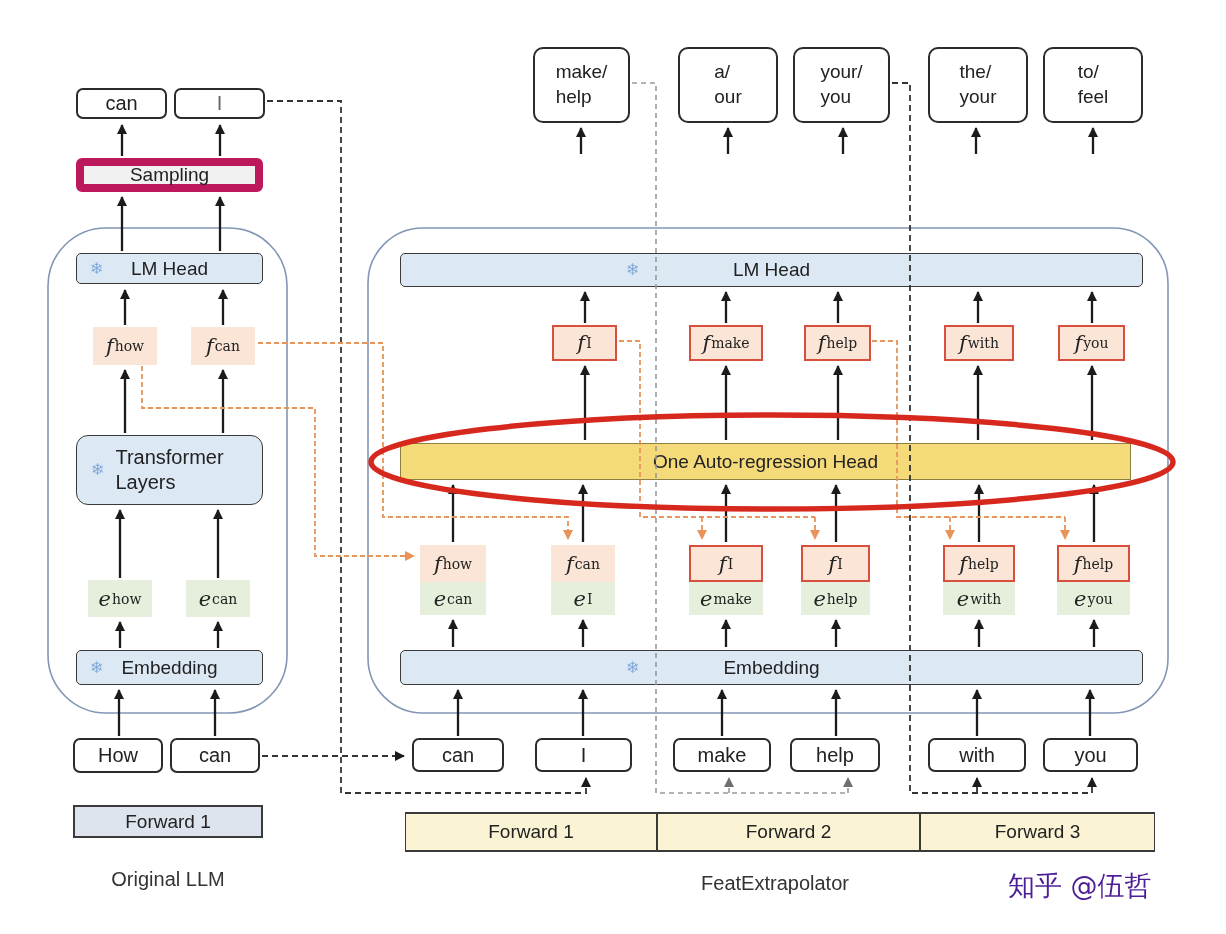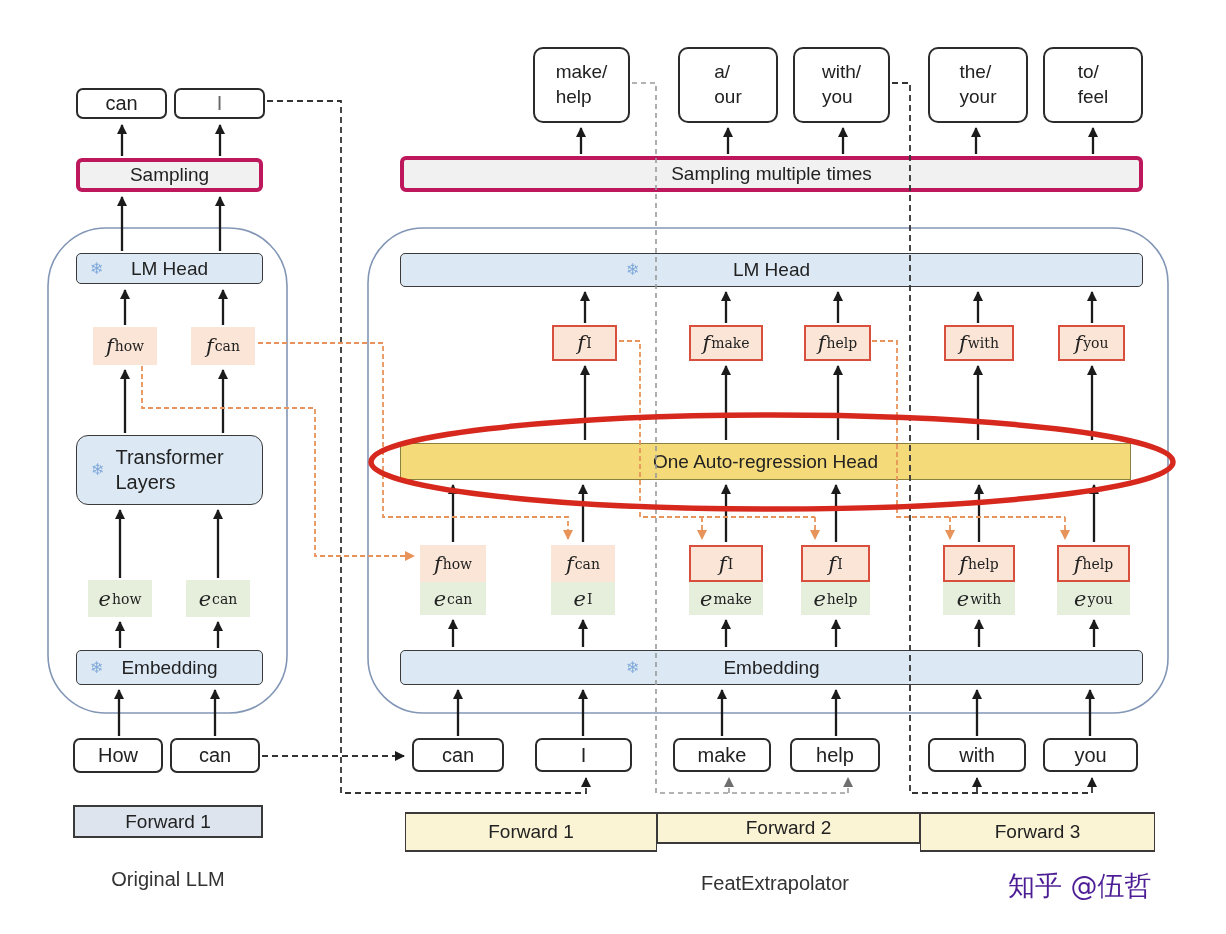--- a/index.html
+++ b/index.html
@@ -4,21 +4,21 @@
 <style>
   html,body{margin:0;padding:0;background:#fff;}
   #canvas{position:relative;width:1226px;height:934px;background:#fff;overflow:hidden;
           font-family:"Liberation Sans",sans-serif;color:#222;}
   .box{position:absolute;box-sizing:border-box;display:flex;align-items:center;justify-content:center;
        font-size:20px;color:#222;}
   .tok{background:#fff;border:2px solid #2b2b2b;border-radius:7px;}
   .tok2{background:#fff;border:2px solid #2b2b2b;border-radius:10px;white-space:pre-line;
         font-size:19px;line-height:1.3;}
   .bluebar{background:#dce9f5;border:1.6px solid #3a3a3a;border-radius:5px;}
-  .graybar{background:#f1f1f1;border:4px solid #be185d;border-radius:6px;}
+  .graybar{background:#f1f1f1;border:8px solid #be185d;border-radius:6px;}
   .yellowbar{background:#f5da7a;border:1.6px solid #8a8040;font-size:19px;}
   .fbox{background:#fbe5d6;}
   .fbox.red{border:2px solid #d94f3d;}
   .ebox{background:#e5efdc;}
   .mb{font-family:"DejaVu Serif",serif;font-style:italic;font-size:21px;}
   .ms{font-family:"DejaVu Serif",serif;font-style:normal;font-size:14px;margin-left:1px;}
   .ml{white-space:pre-line;line-height:1.25;}
   .fwd{font-size:19px;}
   .fwdL{background:#dde4ee;border:2px solid #3a3a3a;}
   .fwdR{background:#faf3d4;border-top:2px solid #3a3a3a;border-bottom:2px solid #3a3a3a;
@@ -84,28 +84,27 @@
   <div class="box tok" style="left:170px;top:738px;width:90px;height:35px;">can</div>
 
   <div class="box fwd fwdL" style="left:73px;top:805px;width:190px;height:33px;">Forward 1</div>
 
   <div class="cap" style="left:73px;top:868px;width:190px;">Original LLM</div>
 
   <div class="box tok2" style="left:533px;top:47px;width:97px;height:76px;">make/
 help</div>
   <div class="box tok2" style="left:678px;top:47px;width:100px;height:76px;">a/
 our</div>
-  <div class="box tok2" style="left:793px;top:47px;width:97px;height:76px;">with/
+  <div class="box tok2" style="left:793px;top:47px;width:97px;height:76px;">your/
 you</div>
   <div class="box tok2" style="left:928px;top:47px;width:100px;height:76px;">the/
 your</div>
   <div class="box tok2" style="left:1043px;top:47px;width:100px;height:76px;">to/
 feel</div>
 
-  <div class="box graybar" style="left:400px;top:156px;width:743px;height:36px;font-size:19px;">Sampling multiple times</div>
 
   <div class="box bluebar" style="left:400px;top:253px;width:743px;height:34px;font-size:19px;">
     <span class="snow" style="left:225px;">❄</span>
     <span>LM Head</span>
   </div>
 
   <div class="box fbox red" style="left:552px;top:325px;width:65px;height:36px;">
     <span class="mb">f</span>
       <sub class="ms">I</sub>
   </div>
@@ -188,21 +187,21 @@
   </div>
 
   <div class="box tok" style="left:412px;top:738px;width:92px;height:34px;">can</div>
   <div class="box tok" style="left:535px;top:738px;width:97px;height:34px;">I</div>
   <div class="box tok" style="left:673px;top:738px;width:98px;height:34px;">make</div>
   <div class="box tok" style="left:790px;top:738px;width:90px;height:34px;">help</div>
   <div class="box tok" style="left:928px;top:738px;width:98px;height:34px;">with</div>
   <div class="box tok" style="left:1043px;top:738px;width:95px;height:34px;">you</div>
 
   <div class="box fwd fwdR" style="left:405px;top:812px;width:252px;height:40px;">Forward 1</div>
-  <div class="box fwd fwdR" style="left:657px;top:812px;width:263px;height:32px;">Forward 2</div>
+  <div class="box fwd fwdR" style="left:657px;top:812px;width:263px;height:40px;">Forward 2</div>
   <div class="box fwd fwdR" style="left:920px;top:812px;width:235px;height:40px;">Forward 3</div>
 
   <div class="cap" style="left:660px;top:872px;width:230px;">FeatExtrapolator</div>
 
   <div class="wm" style="left:1008px;top:868px;">知乎 @伍哲</div>
 
   <svg id="overlay" viewBox="0 0 1226 934" xmlns="http://www.w3.org/2000/svg">
     <defs>
       <marker id="mB" markerUnits="userSpaceOnUse" markerWidth="12" markerHeight="12" refX="9" refY="5" orient="auto">
           <path d="M0,0 L10,5 L0,10 Z" fill="#1b1b1b"></path>

